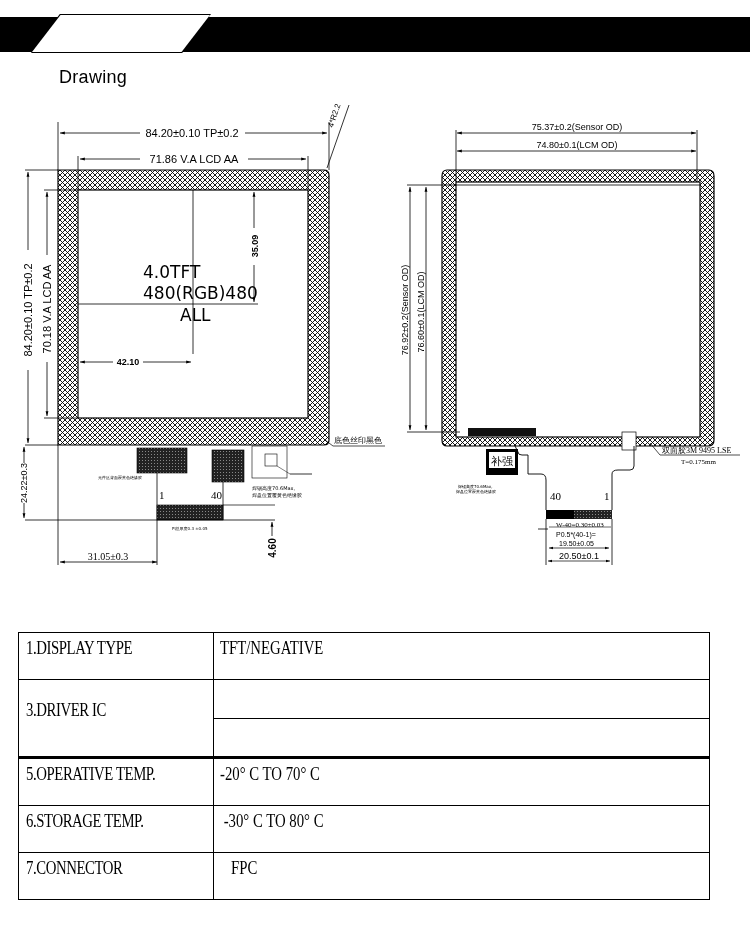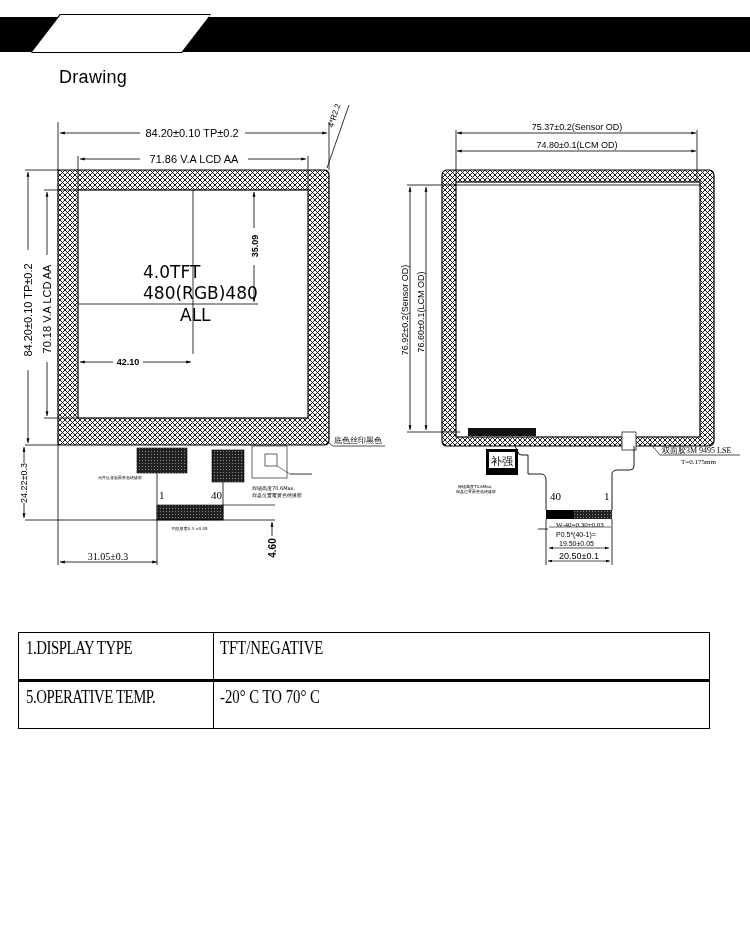--- a/index.html
+++ b/index.html
@@ -176,18 +176,33 @@
     <text x="579" y="559" font-size="9" text-anchor="middle" font-family="Liberation Sans, sans-serif">20.50±0.1</text>
   </g>
 </svg>
 
 <table class="spec-table">
   <tbody>
       <tr>
     <td class="lbl"><span class="cond">1.DISPLAY TYPE</span></td>
     <td class="val"><span class="cond">TFT/NEGATIVE</span></td>
   </tr>
+  <tr>
+    <td class="lbl" style="height:60px"><span class="cond">3.DRIVER IC</span></td>
+    <td class="val dt-cell">
+      <div class="subrow"></div>
+      <div class="subrow"></div>
+    </td>
+  </tr>
   <tr class="thick-top">
     <td class="lbl"><span class="cond">5.OPERATIVE TEMP.</span></td>
     <td class="val"><span class="cond" style="white-space:pre">-20° C TO 70° C</span></td>
   </tr>
+  <tr>
+    <td class="lbl"><span class="cond">6.STORAGE TEMP.</span></td>
+    <td class="val"><span class="cond" style="white-space:pre"> -30° C TO 80° C</span></td>
+  </tr>
+  <tr>
+    <td class="lbl"><span class="cond">7.CONNECTOR</span></td>
+    <td class="val"><span class="cond" style="white-space:pre">   FPC</span></td>
+  </tr>
 </tbody>
   </table>
 
 </body></html>

